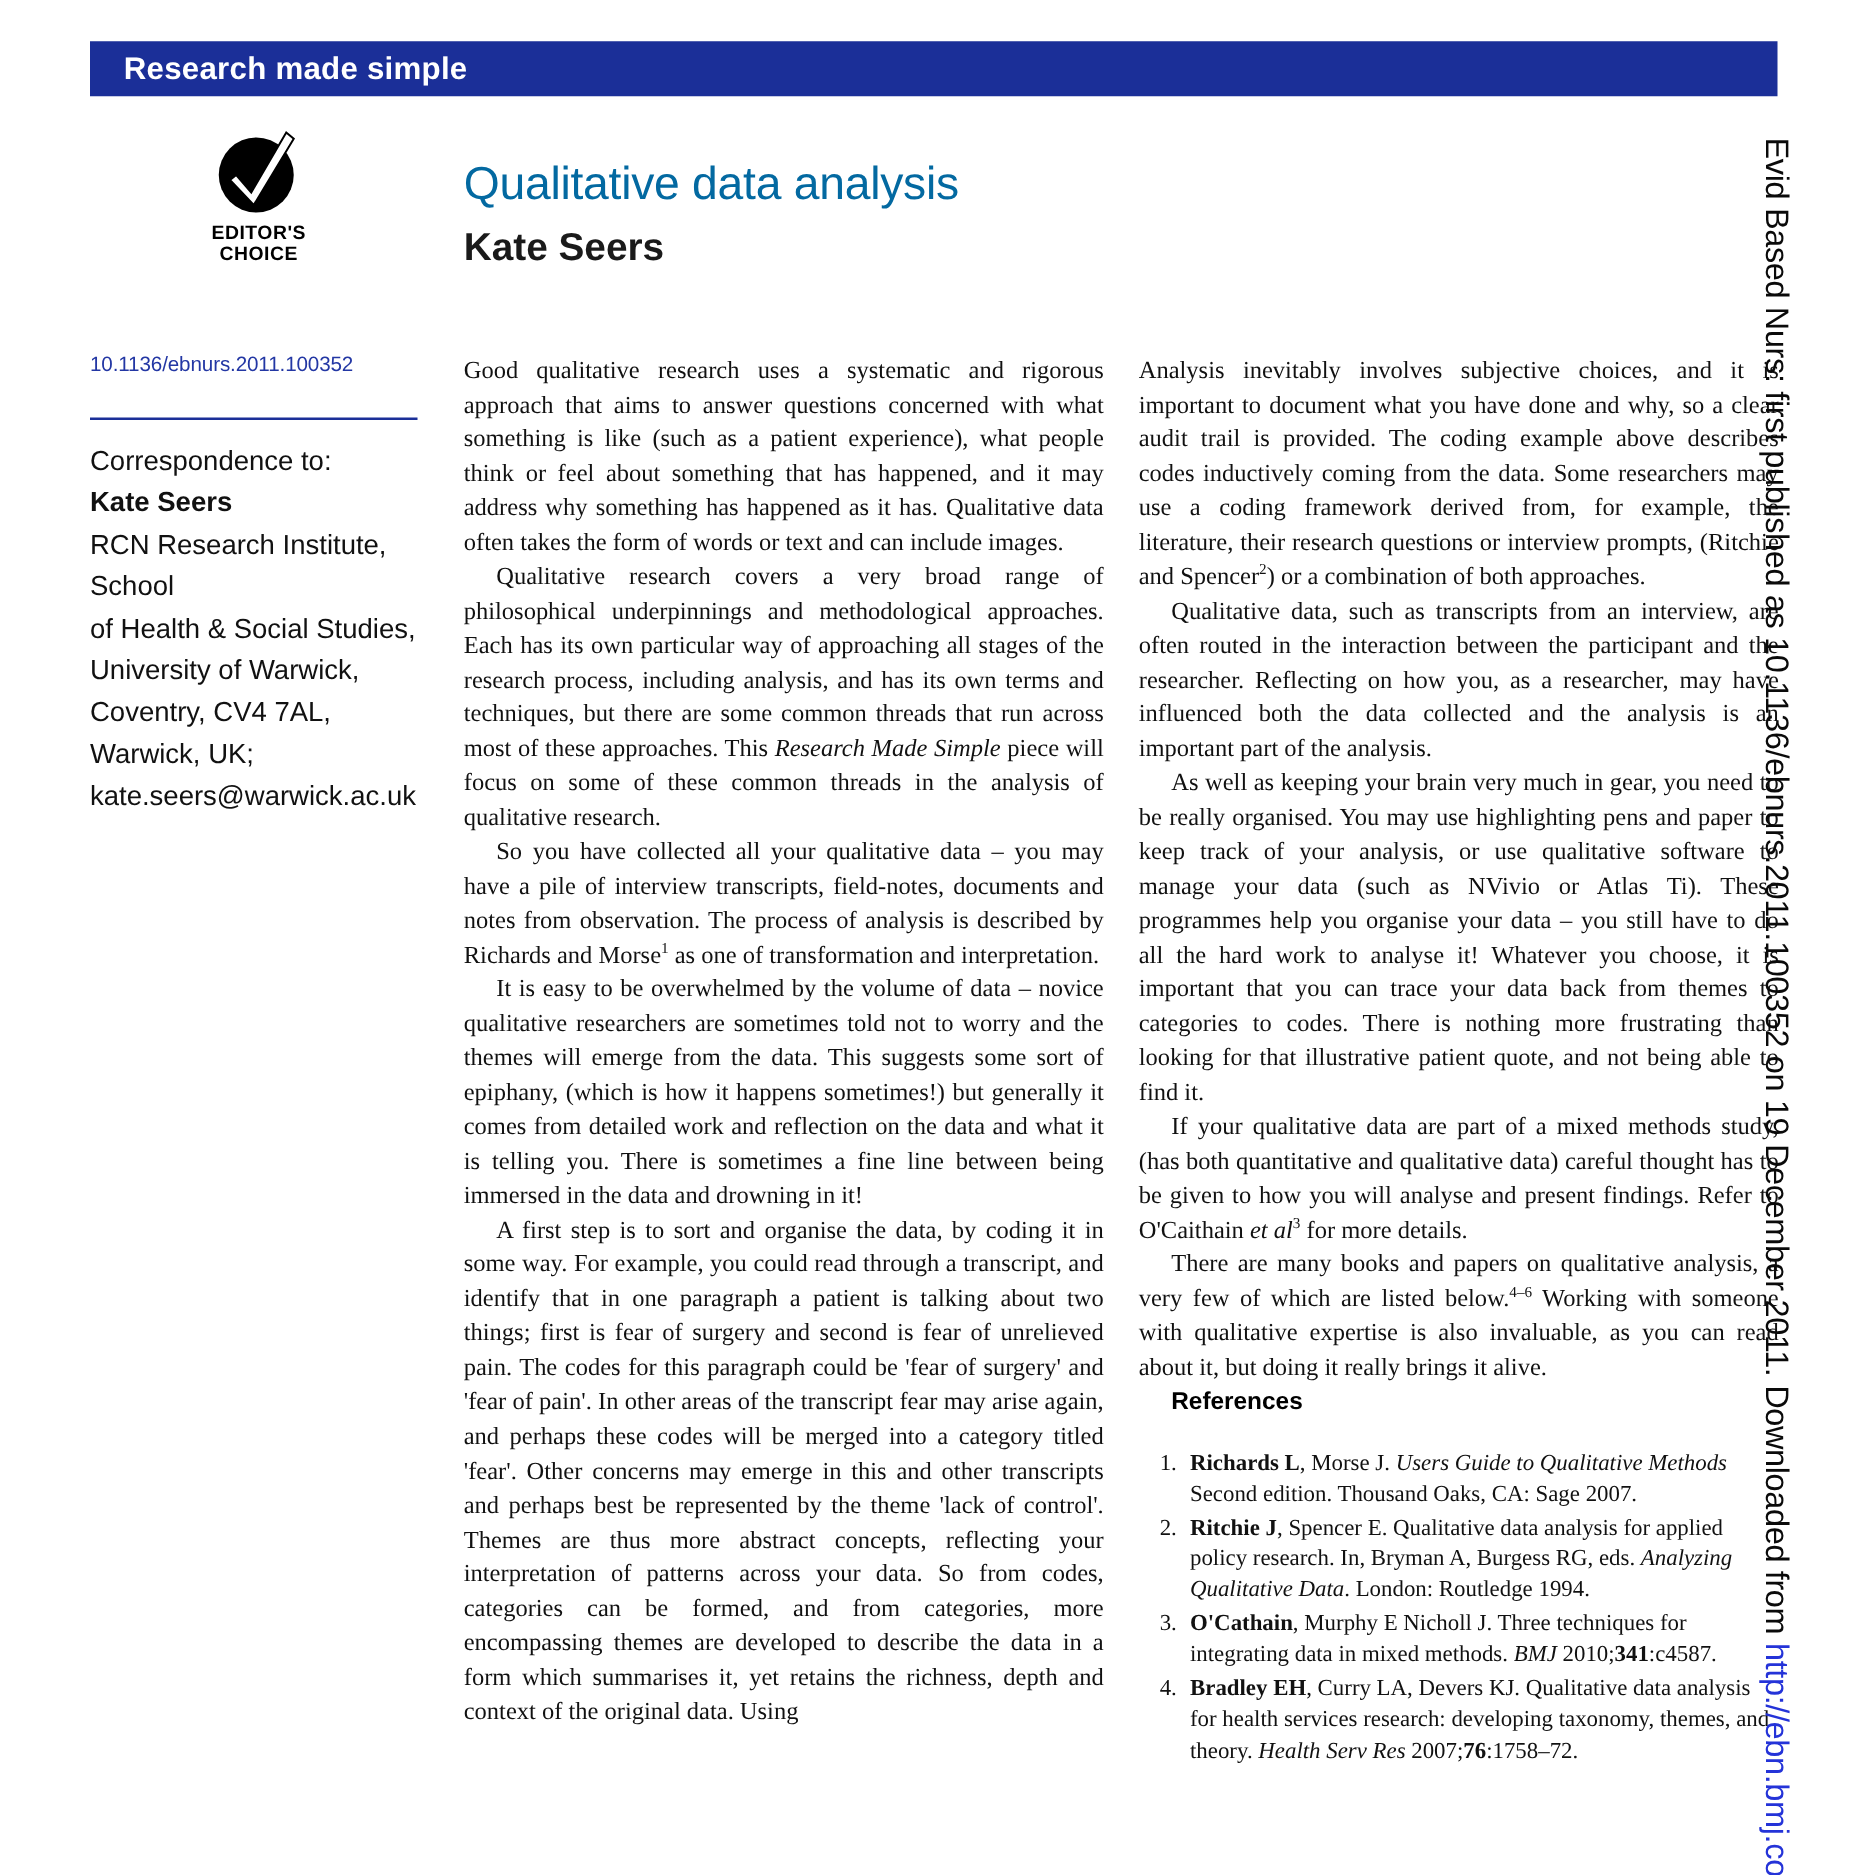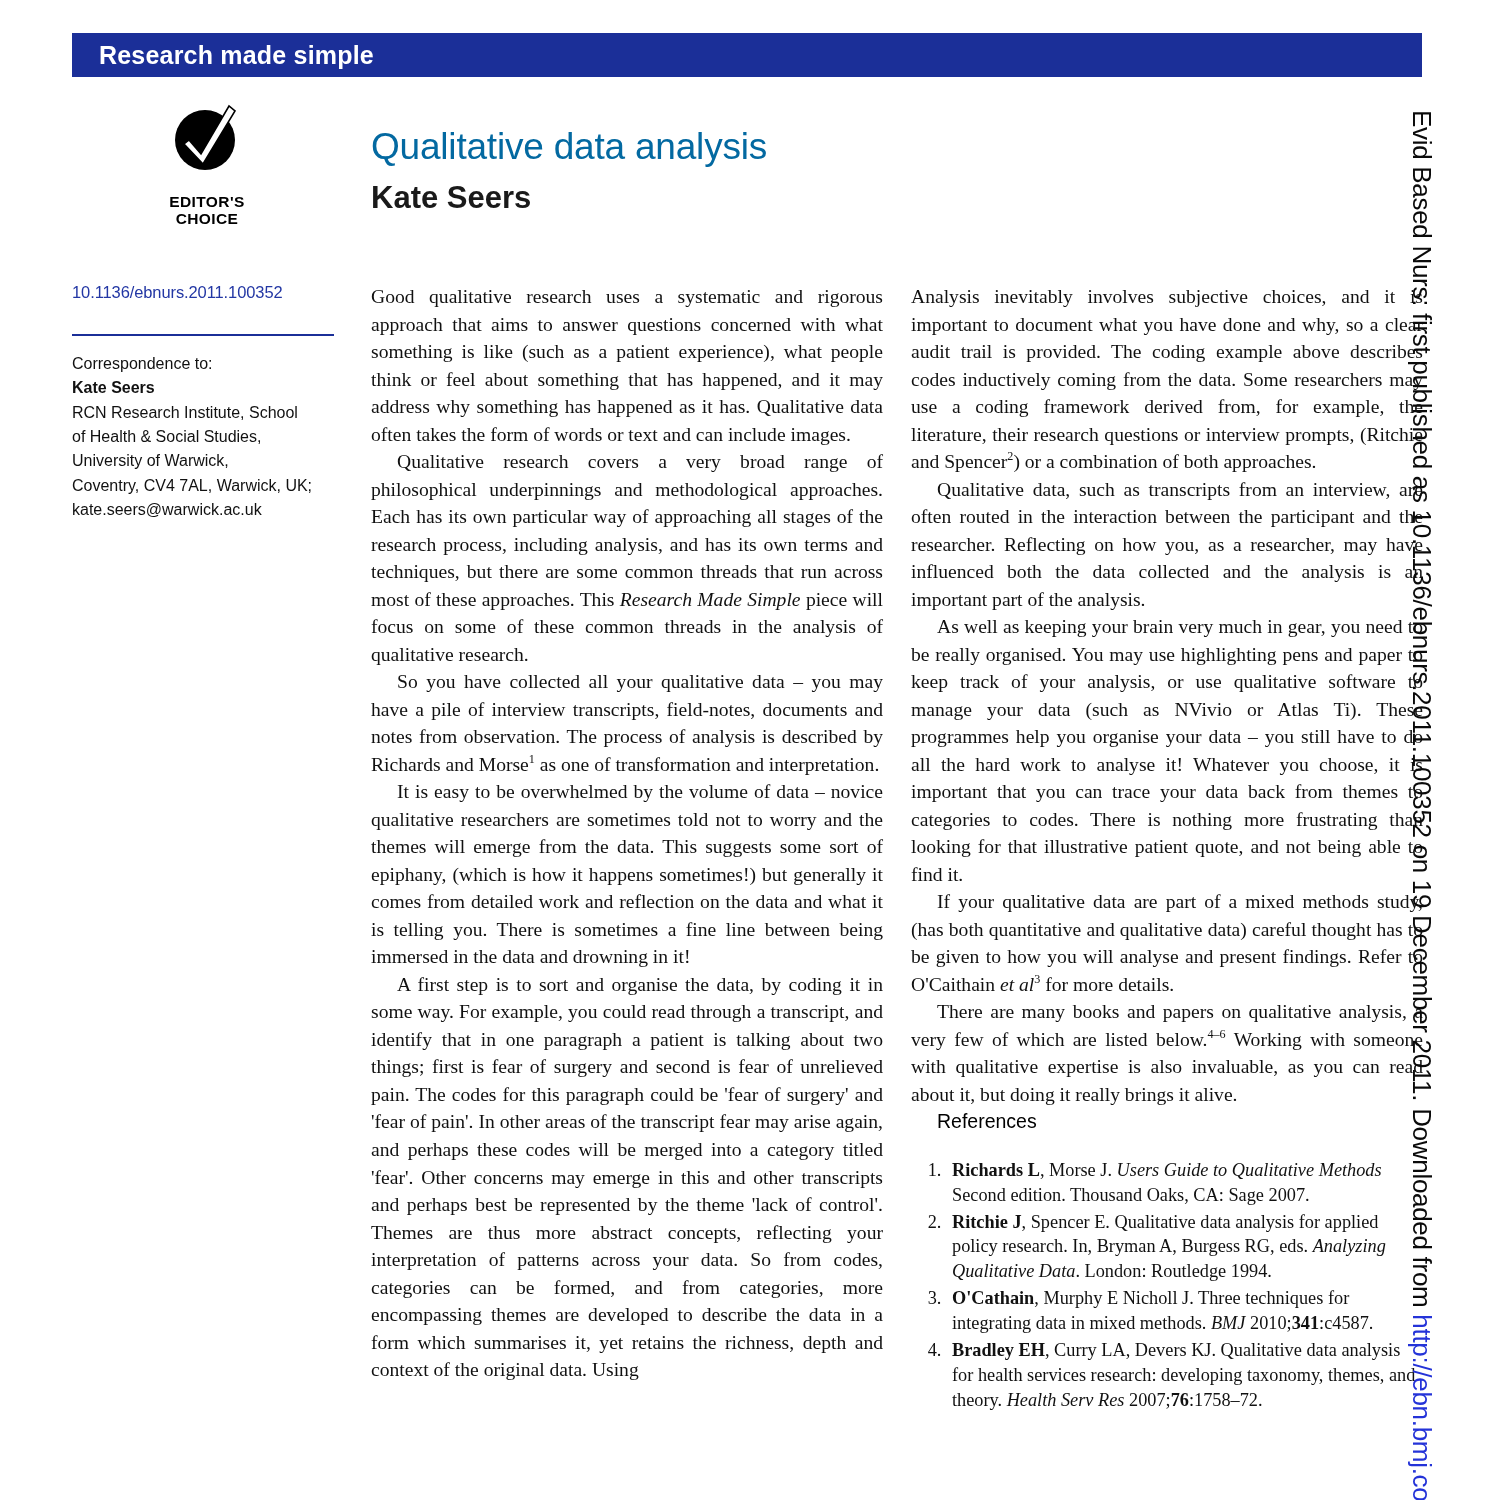--- a/index.html
+++ b/index.html
@@ -57,21 +57,21 @@
     margin: 0 auto;
     position: relative;
   }
   .badge-label {
     font-family: "Liberation Sans", sans-serif;
     font-weight: bold;
     font-size: 15.5px;
     letter-spacing: 0.4px;
     color: #000;
     line-height: 1.12;
-    margin-top: 19px;
+    margin-top: 4px;
   }
 
   
   .title {
     position: absolute;
     left: 371px;
     top: 101px;
     font-family: "Liberation Sans", sans-serif;
     font-weight: normal;
     font-size: 37px;
@@ -102,21 +102,21 @@
     letter-spacing: -0.1px;
   }
   .meta-rule {
     margin-top: 32px;
     margin-bottom: 16px;
     border: 0;
     border-top: 2.3px solid #1b2f98;
     width: 100%;
   }
   .corr {
-    font-size: 16px;
+    font-size: 22px;
     color: #111;
     line-height: 1.52;
   }
   .corr b { font-weight: bold; }
 
   
   .col {
     position: absolute;
     top: 283px;
     width: 512px;
@@ -147,21 +147,21 @@
     font-size: 19.6px;
     text-indent: 0;
     text-align: left;
   }
   .competing b { font-weight: bold; }
 
   .refs-head {
     margin: 0;
     margin-top: 30px;
     font-family: "Liberation Sans", sans-serif;
-    font-weight: normal;
+    font-weight: bold;
     font-size: 19.5px;
     color: #000;
     text-indent: 0;
   }
   ol.refs {
     margin: 22px 0 0 0;
     padding-left: 35px;
     font-size: 18.3px;
     line-height: 1.36;
     text-align: left;

